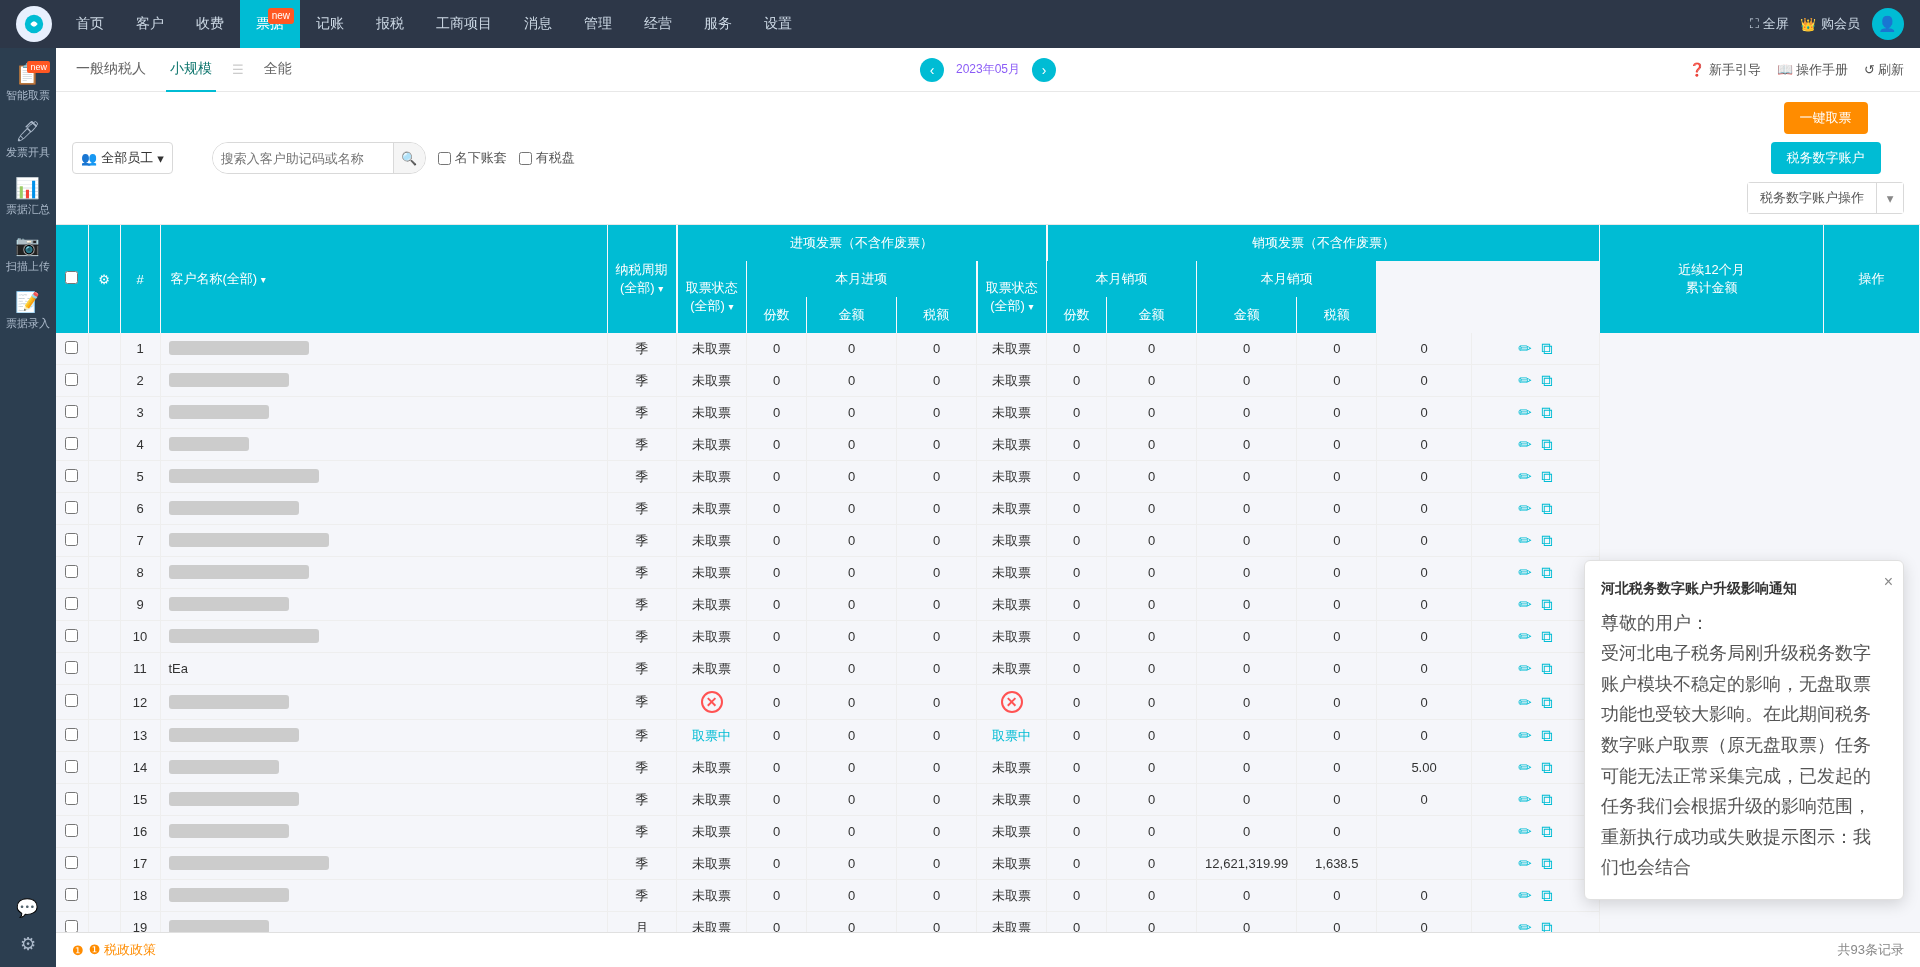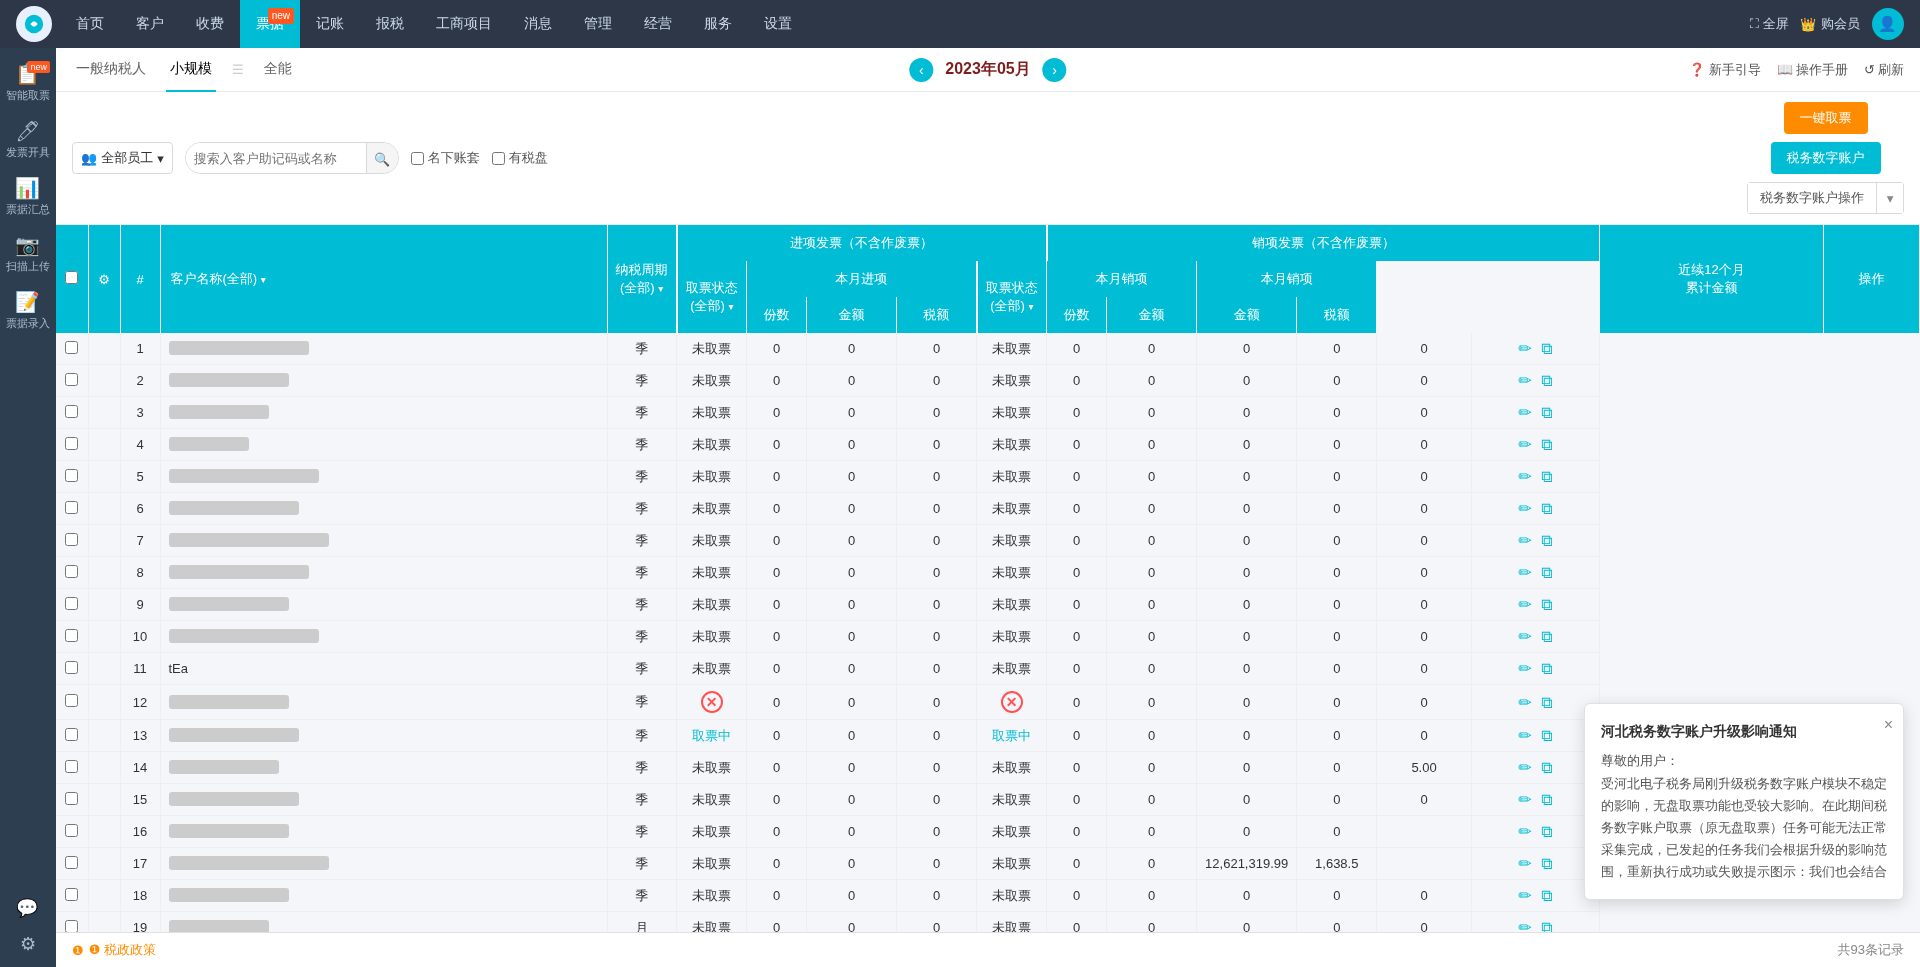--- a/index.html
+++ b/index.html
@@ -146,21 +146,21 @@
       height: 44px;
       display: flex;
       align-items: center;
       cursor: pointer;
       font-size: 14px;
       color: #666;
       border-bottom: 2px solid transparent;
       padding: 0 4px;
     }
     .sub-tab.active {
-      color: #000000;
+      color: #0f766e;
       border-bottom-color: #00bcd4;
       font-weight: 500;
     }
     .sub-tab-divider { color: #ccc; }
 
     
     .toolbar {
       background: #fff;
       padding: 10px 16px;
       display: flex;
@@ -183,24 +183,26 @@
       border-radius: 4px;
       height: 32px;
       padding: 0 8px;
       gap: 4px;
       cursor: pointer;
       background: #fff;
       font-size: 13px;
     }
     .search-box {
       display: flex;
+      align-items: center;
       border: 1px solid #d9d9d9;
       border-radius: 16px;
       height: 32px;
       overflow: hidden;
+      margin-left: 27px;
     }
     .search-box input {
       border: none; outline: none; padding: 0 8px; font-size: 13px; width: 180px; height: 100%;
     }
     .search-btn {
       width: 32px; height: 32px;
       background: #f5f5f5;
       border-left: 1px solid #d9d9d9;
       display: flex; align-items: center; justify-content: center;
       cursor: pointer;
@@ -263,21 +265,21 @@
     }
     .date-nav-btn {
       width: 24px; height: 24px;
       background: #00bcd4;
       border-radius: 50%;
       display: flex; align-items: center; justify-content: center;
       cursor: pointer;
       color: #fff;
       font-size: 14px;
     }
-    .date-text { font-size: 16px; font-weight: 700; color: #7f1d1d; }
+    .date-text { font-size: 12px; font-weight: 400; color: #8b5cf6; }
 
     
     .top-right-links {
       position: absolute;
       right: 16px;
       top: 50%;
       transform: translateY(-50%);
       display: flex;
       align-items: center;
       gap: 16px;
@@ -1036,21 +1038,21 @@
       <span class="action-icon">✏</span>
       <span class="action-icon">⧉</span>
     </td>
   </tr>
           </tbody>
       </table>
 
       <div class="notification-popup">
         <div class="notification-title">河北税务数字账户升级影响通知</div>
         <div class="notification-close">×</div>
-        <div style="font-size:13px;color:#555;line-height:1.7">
+        <div style="font-size:18px;color:#555;line-height:1.7">
           尊敬的用户：<br>
           受河北电子税务局刚升级税务数字账户模块不稳定的影响，无盘取票功能也受较大影响。在此期间税务数字账户取票（原无盘取票）任务可能无法正常采集完成，已发起的任务我们会根据升级的影响范围，重新执行成功或失败提示图示：我们也会结合
         </div>
       </div>
     </div>
 
     <div class="table-footer">
       <div class="tax-policy-link">
         <span>❶</span>
         <span style="margin-left:2px">❶ 税政政策</span>

